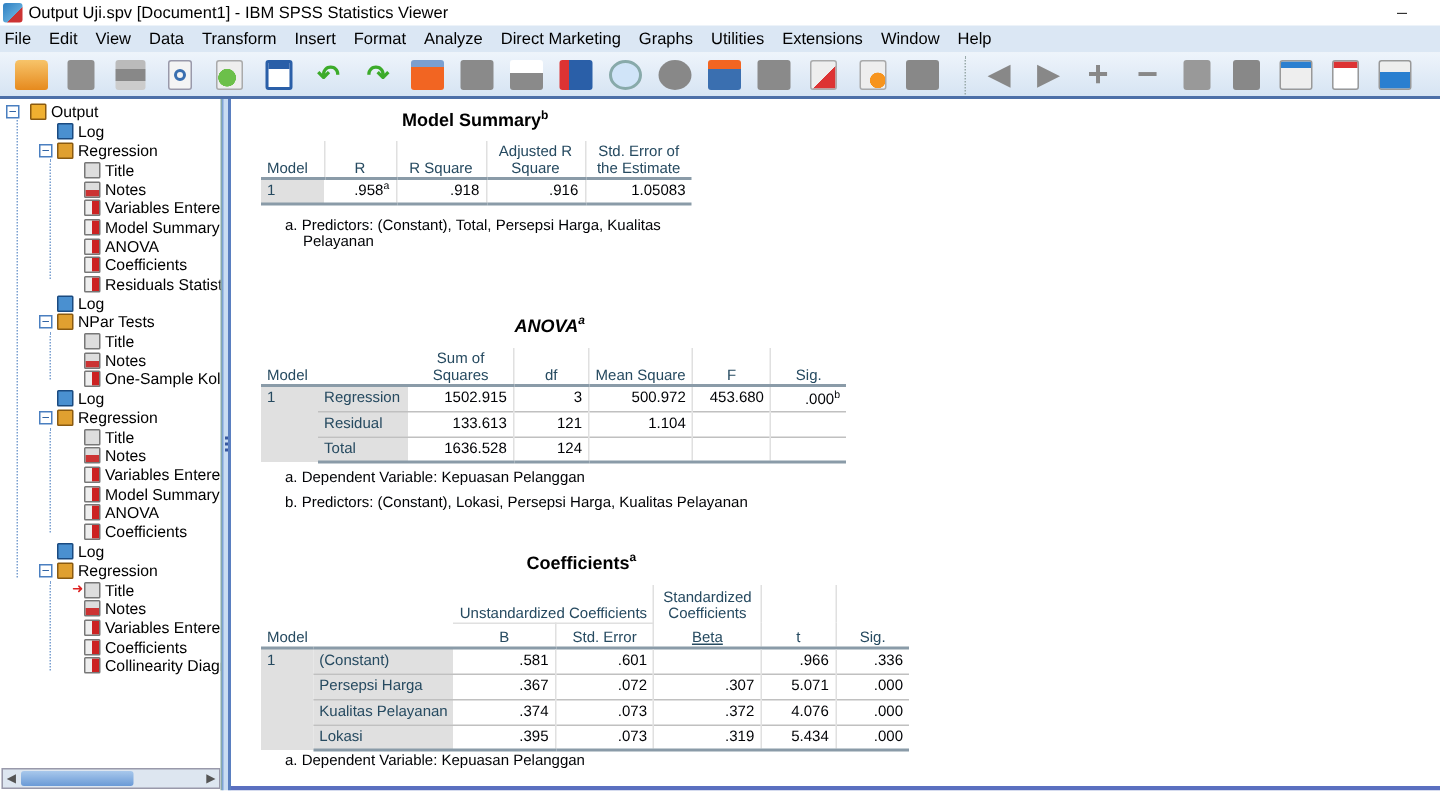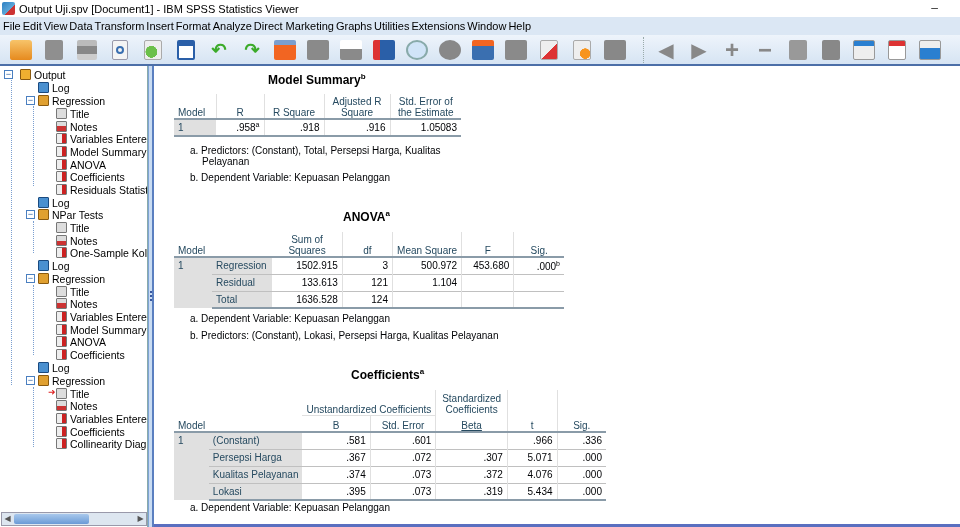--- a/index.html
+++ b/index.html
@@ -2,21 +2,21 @@
 <html><head>
 <meta charset="utf-8">
 <style>
   * { box-sizing: border-box; margin: 0; padding: 0; }
   body { width: 960px; height: 527px; overflow: hidden; background: #fff; font-family: "Liberation Sans", sans-serif; font-size: 11px; color: #000; position: relative; }
   .titlebar { position: absolute; left: 0; top: 0; width: 960px; height: 17px; background: #fff; display: flex; align-items: center; }
   .titlebar .app-icon { width: 13px; height: 13px; margin-left: 2px; margin-right: 4px; background: linear-gradient(135deg,#2c7fc2 0%,#5fa8d9 60%,#c33 61%,#c33 100%); border-radius: 2px; }
   .titlebar .title { font-size: 11px; color: #000; }
   .titlebar .minimize { position: absolute; right: 22px; top: 1px; font-size: 12px; color: #333; }
   .menubar { position: absolute; left: 0; top: 17px; width: 960px; height: 18px; background: #dbe7f4; display: flex; align-items: center; }
-  .menubar .menu-item { padding: 0 1px; font-size: 11px; color: #000; cursor: default; }
+  .menubar .menu-item { padding: 0 6px; font-size: 11px; color: #000; cursor: default; }
   .menubar .menu-item:first-child { padding-left: 3px; }
   .toolbar { position: absolute; left: 0; top: 35px; width: 960px; height: 31px; background: linear-gradient(#eef4fb,#d6e4f3); border-bottom: 2px solid #4c6fa8; display: flex; align-items: center; padding-left: 8px; }
   .tb-btn { width: 26px; height: 24px; margin-right: 7px; display: flex; align-items: center; justify-content: center; }
   .tb-sep { width: 2px; height: 26px; border-left: 1px dotted #9aa; margin: 0 8px; }
   .ico { width: 22px; height: 20px; border-radius: 2px; }
   .left-pane { position: absolute; left: 0; top: 66px; width: 148px; height: 461px; background: #fff; border-right: 1px solid #8aa; overflow: hidden; }
   .splitter { position: absolute; left: 148px; top: 66px; width: 6px; height: 461px; background: #c9dcf2; border-left: 1px solid #7fa3d6; border-right: 2px solid #5a7fc0; }
   .splitter .grip { position: absolute; left: 1px; top: 225px; width: 2px; height: 10px; border-left: 2px dotted #3858a0; }
   .right-pane { position: absolute; left: 154px; top: 66px; width: 806px; height: 461px; background: #fff; border-bottom: 3px solid #5a6fc0; overflow: hidden; }
   .tree-row { position: absolute; height: 13px; display: flex; align-items: center; font-size: 10.5px; white-space: nowrap; }
@@ -326,23 +326,22 @@
       <td class="lbl">1</td>
       <td class="num"><span>.958</span><sup>a</sup></td>
       <td class="num">.918</td>
       <td class="num">.916</td>
       <td class="num num-last">1.05083</td>
     </tr>
   </tbody>
     </table>
   <div class="footnote" style="left:36px;top:79px;">a. Predictors: (Constant), Total, Persepsi Harga, Kualitas</div>
   <div class="footnote" style="left:48px;top:90px;">Pelayanan</div>
-  <div class="footnote" style="left:36px;top:106px;">b. Dependent Variable: Kepuasan Pelanggan</div>
-
-  <div class="tbl-title" style="left:189px;top:143px;"><span>ANOVA</span><sup>a</sup></div>
+
+  <div class="tbl-title" style="left:189px;top:143px;font-style:italic;"><span>ANOVA</span><sup>a</sup></div>
   <table class="spss-table" style="left:20px;top:166px;width:390px;">
     <tbody>
         <tr style="height:25px;">
       <th class="hdr" colspan="2" style="text-align:left;border-right:none;">Model</th>
       <th class="hdr" style="width:70px;line-height:11px;"><span>Sum of</span><br><span>Squares</span></th>
       <th class="hdr" style="width:50px;">df</th>
       <th class="hdr" style="width:68px;">Mean Square</th>
       <th class="hdr" style="width:52px;">F</th>
       <th class="hdr hdr-last" style="width:50px;">Sig.</th>
     </tr>

